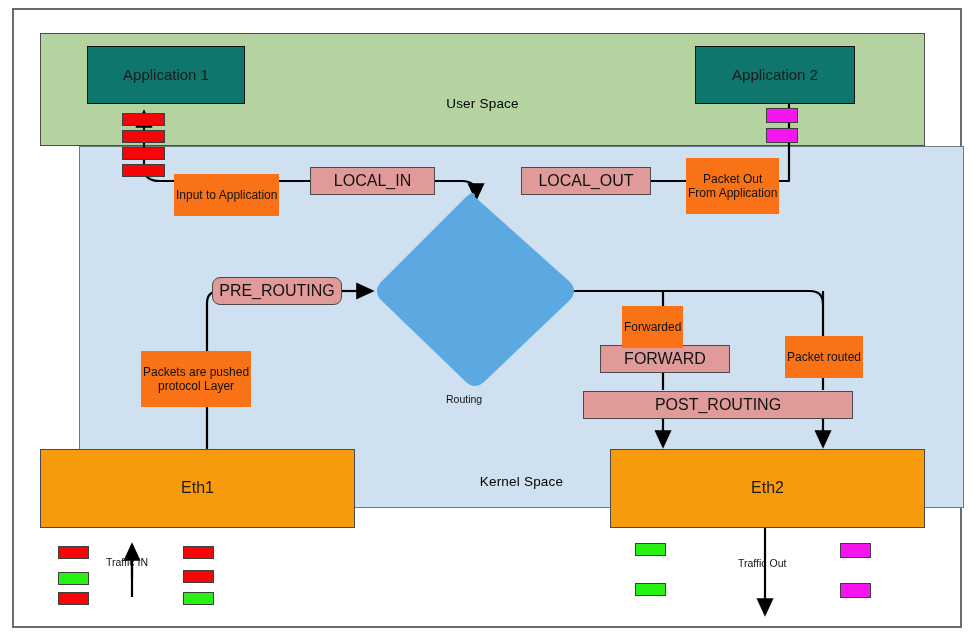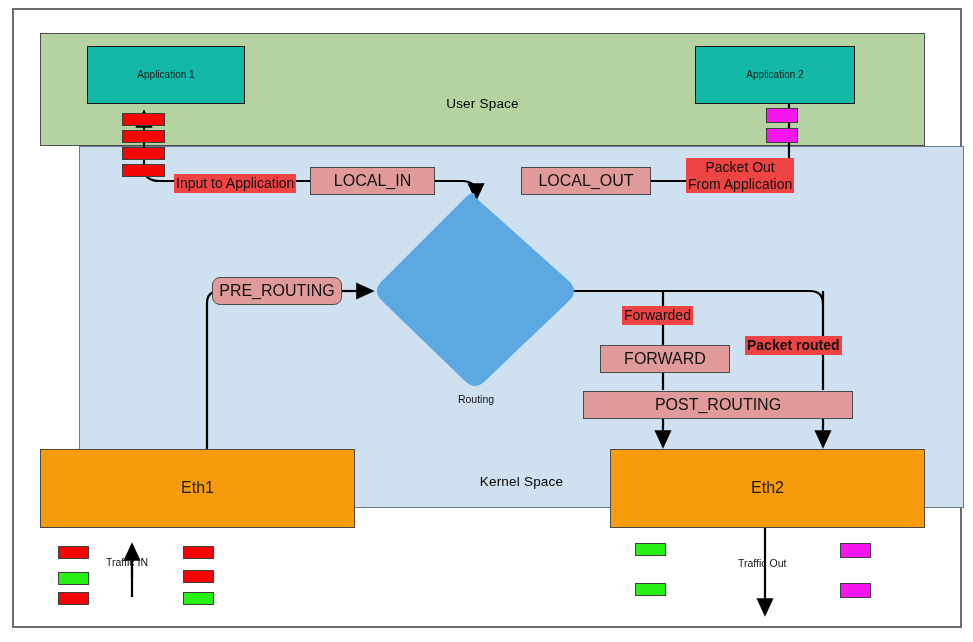--- a/index.html
+++ b/index.html
@@ -47,23 +47,23 @@
     background: #cfe0f0;
     border: 1.4px solid #6b7a86;
     margin-left: 39px;
   }
   .band-label {
     font-size: 13.5px;
     color: #000000;
     letter-spacing: .2px;
   }
   .app-box {
-    background: #14b8a6;
+    background: #0f766e;
     border: 1.6px solid #121212;
-    font-size: 10px;
+    font-size: 15px;
     color: #1a1a1a;
   }
   .eth-box {
     background: #f79b0c;
     border: 1.6px solid #4a4a4a;
     font-size: 16px;
     color: #1a1a1a;
   }
   .chain-box {
     background: #e09a9a;
@@ -71,25 +71,25 @@
     font-size: 16px;
     color: #111111;
   }
   .diamond-label {
     position: absolute;
     font-size: 10.5px;
     color: #111111;
   }
   .edge-label {
     position: absolute;
-    background: #ef4444;
-    color: #111111;
-    font-size: 14px;
+    background: #f97316;
+    color: #111111;
+    font-size: 12px;
     line-height: 1.18;
-    padding: 1px 2px;
+    padding: 14px 2px;
     white-space: pre;
     text-align: center;
   }
   .plain-label {
     position: absolute;
     color: #111111;
     font-size: 10.5px;
     background: transparent;
     white-space: nowrap;
   }
@@ -154,21 +154,21 @@
       <path d="M132,597 L132,545" stroke-dasharray="0"></path>
       <path d="M132,578 L132,545" marker-end="url(#arrow)"></path>
 
       <path d="M765,528 L765,614" marker-end="url(#arrow)"></path>
     </g>
   </svg>
 
   <svg class="layer" viewBox="0 0 973 642">
     <path d="M475,197 L570,282 Q578,291 570,300 L484,382 Q475,390 466,382 L381,300 Q373,291 381,282 L466,197 Q475,189 475,197 Z" fill="#5ba9e0" stroke="none"></path>
   </svg>
-  <span class="diamond-label" style="left:446px; top:393px; width:60px; text-align:center;">Routing</span>
+  <span class="diamond-label" style="left:446px; top:393px; width:60px; ">Routing</span>
 
   <div class="node app-box" style="left:87px; top:46px; width:158px; height:58px;">
     <span>Application 1</span>
   </div>
 
   <div class="node app-box" style="left:695px; top:46px; width:160px; height:58px;">
     <span>Application 2</span>
   </div>
 
   <div class="pkt pkt-red" style="left:122px; top:113px; width:43px; height:13px;"></div>
@@ -205,24 +205,26 @@
 
   <div class="node eth-box" style="left:610px; top:449px; width:315px; height:79px;">
     <span>Eth2</span>
   </div>
 
   <span class="edge-label" style="left:174px; top:174px;">Input to Application</span>
 
   <span class="edge-label" style="left:686px; top:158px;">Packet Out
 From Application</span>
 
+  <span class="edge-label" style="left:141px; top:351px;">Packets are pushed
+protocol Layer</span>
 
   <span class="edge-label" style="left:622px; top:306px;">Forwarded</span>
 
-  <span class="edge-label" style="left:745px; top:336px;font-weight:bold;">Packet routed</span>
+  <span class="edge-label" style="left:785px; top:336px;">Packet routed</span>
 
   <span class="plain-label" style="left:106px; top:556px;">Traffic IN</span>
 
   <span class="plain-label" style="left:738px; top:557px;text-align:right;">Traffic Out</span>
 
   <div class="pkt pkt-red" style="left:58px; top:546px; width:31px; height:13px;"></div>
   <div class="pkt pkt-green" style="left:58px; top:572px; width:31px; height:13px;"></div>
   <div class="pkt pkt-red" style="left:58px; top:592px; width:31px; height:13px;"></div>
 
   <div class="pkt pkt-red" style="left:183px; top:546px; width:31px; height:13px;"></div>

